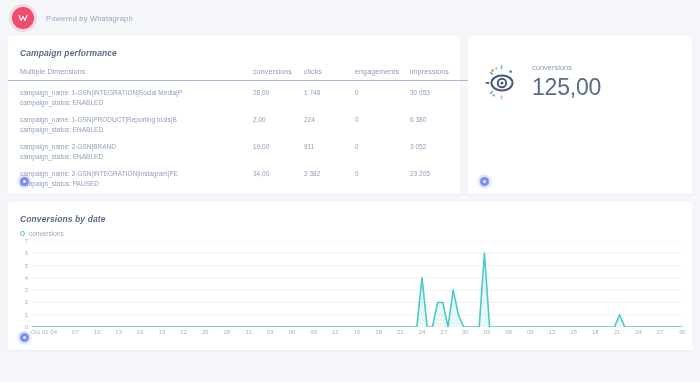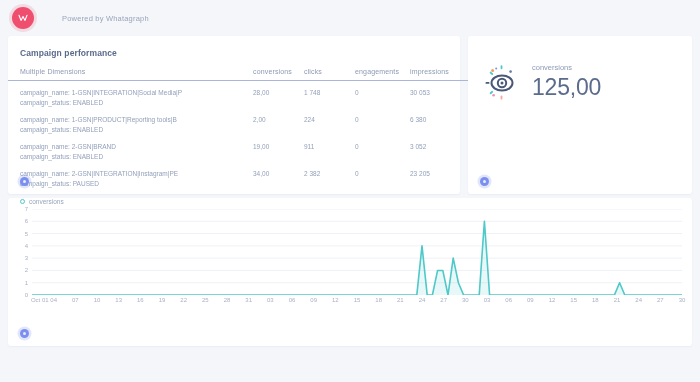--- a/index.html
+++ b/index.html
@@ -32,21 +32,21 @@
     display: flex;
     align-items: center;
     justify-content: center;
     box-shadow: 0 0 0 3px rgba(239,78,110,0.16);
     flex: 0 0 auto;
   }
   .logo svg { display:block; }
   .powered {
     font-size: 7.5px;
     color: #9aa5bb;
-    margin-left: 28px;
+    margin-left: 12px;
     letter-spacing: .2px;
   }
 
   
   .row {
     display: flex;
     padding: 0 8px;
     box-sizing: border-box;
     gap: 8px;
   }
@@ -56,20 +56,21 @@
     box-shadow: 0 1px 2px rgba(100,116,150,0.07);
     box-sizing: border-box;
     position: relative;
   }
   .card-title {
     font-size: 8.5px;
     font-weight: bold;
     color: #5b6b8c;
     padding: 12px 12px 10px 12px;
     letter-spacing: .1px;
+    font-style: italic;
   }
 
   
   .card-campaign {
     width: 452px;
     height: 158px;
   }
   table.perf {
     width: 100%;
     border-collapse: collapse;
@@ -304,20 +305,21 @@
         <div class="kpi-label">conversions</div>
         <div class="kpi-value">125,00</div>
       </div>
     </div>
 
     <div class="info-dot"></div>
   </div>
 </div>
 
 <div class="card card-chart">
+  <div class="card-title">Conversions by date</div>
 
   <div class="legend">
     <span class="legend-dot"></span>
     <span class="legend-label">conversions</span>
   </div>
 
   <div class="plot-area">
     <div class="y-labels" id="y-labels">
         <div class="y-lab" style="top: 86px;">0</div>
         <div class="y-lab" style="top: 73.7143px;">1</div>

